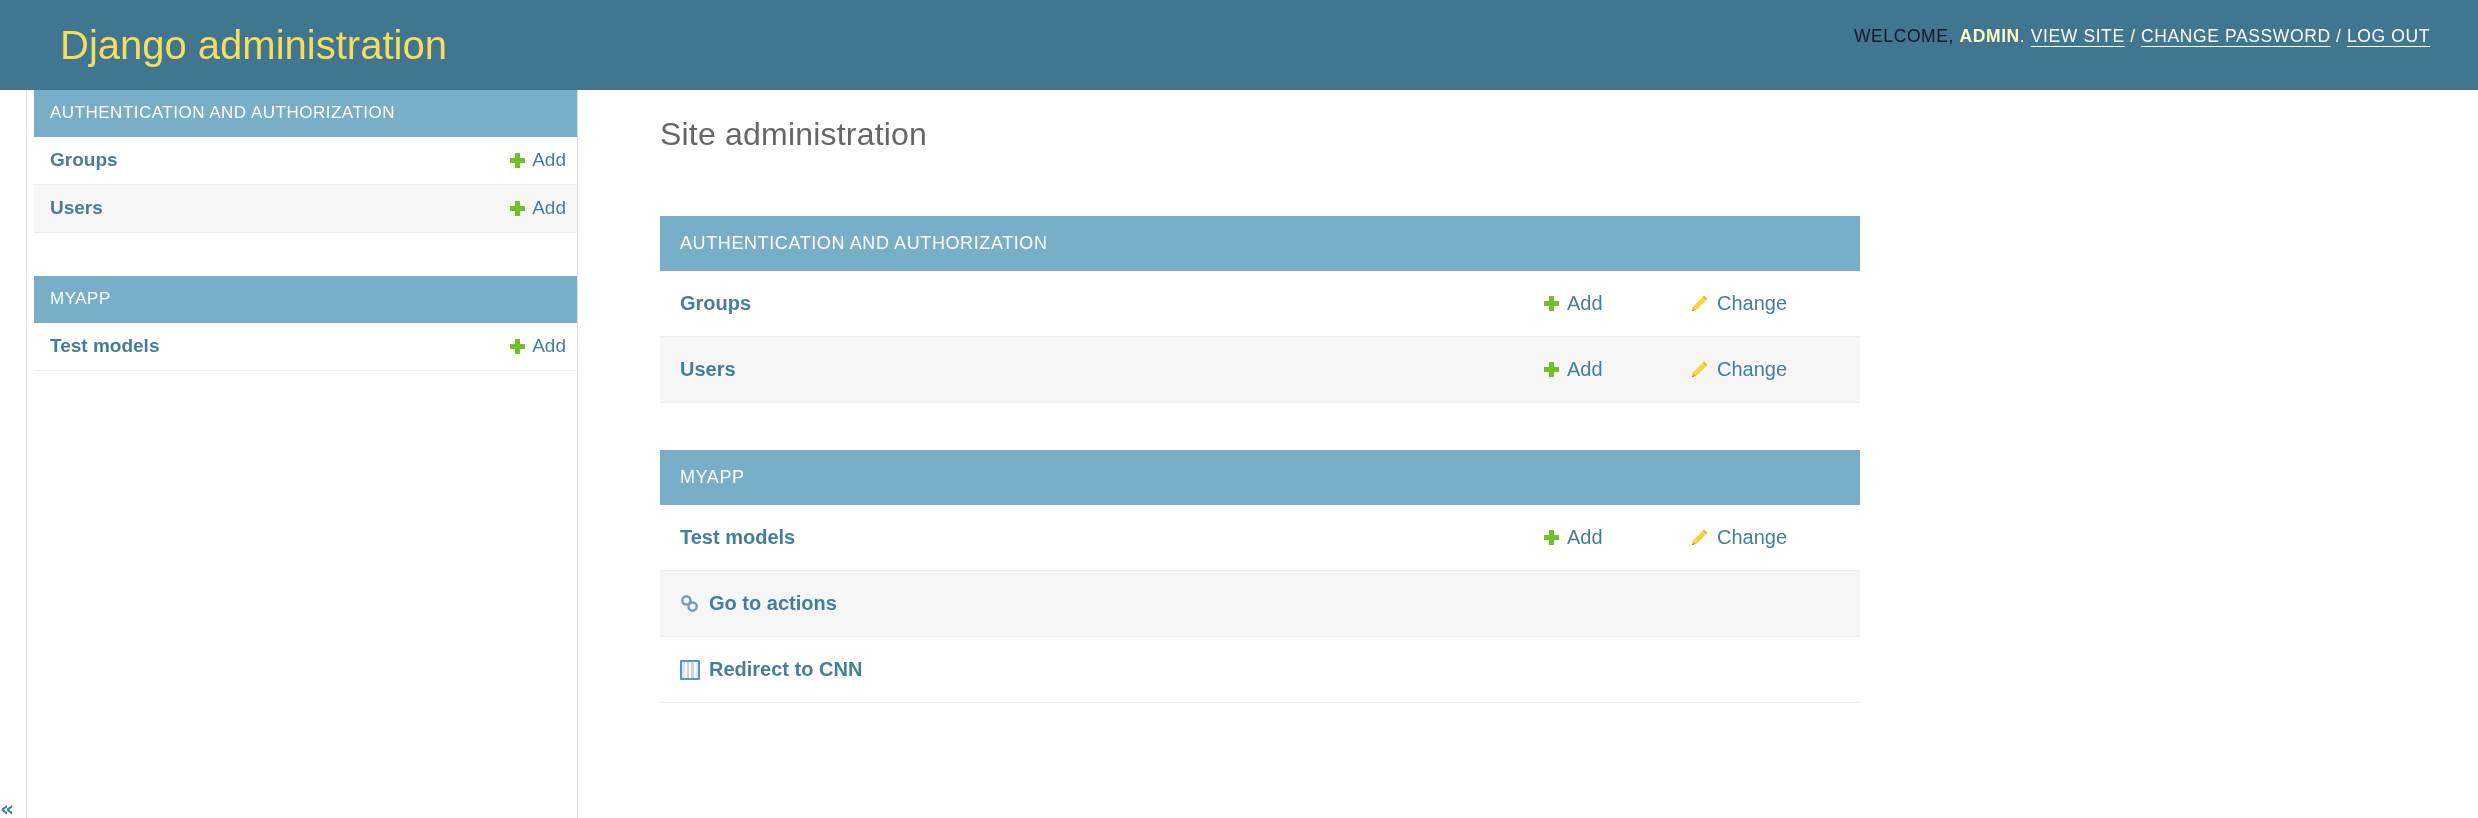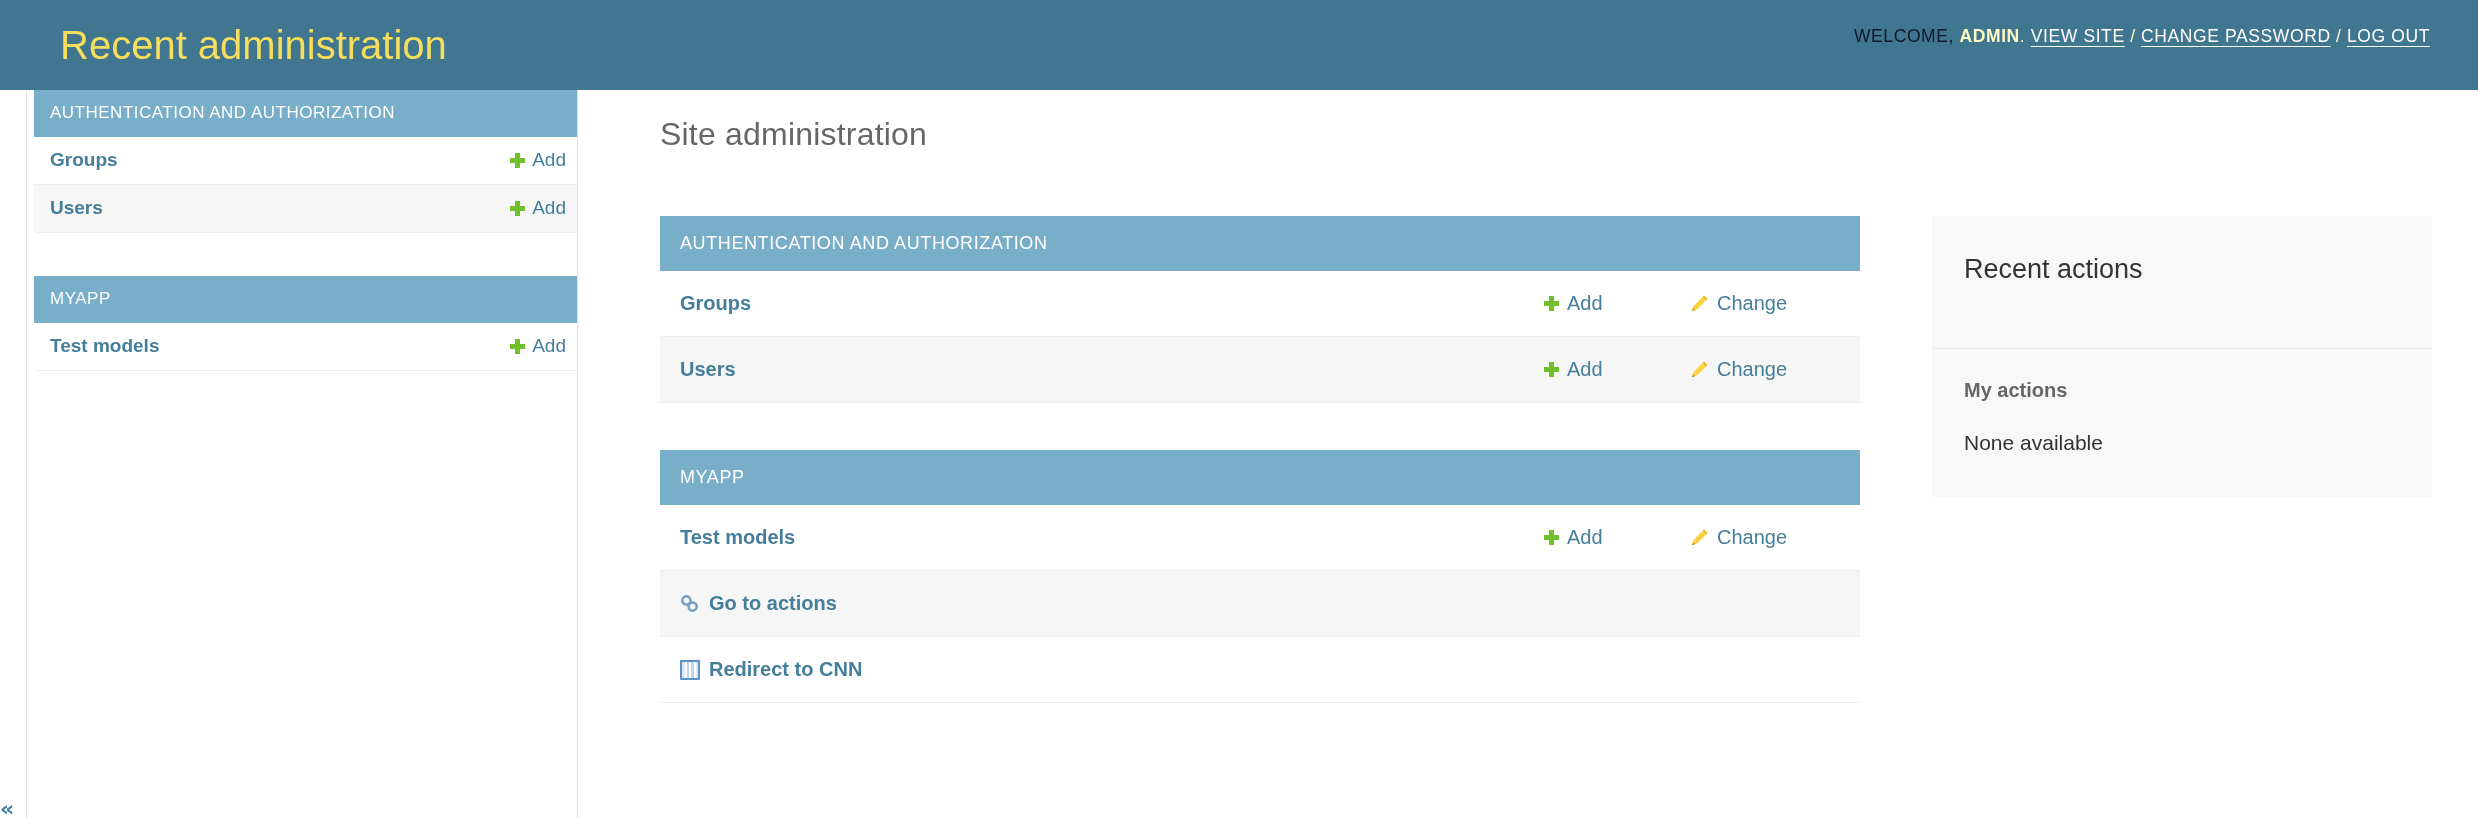--- a/index.html
+++ b/index.html
@@ -175,21 +175,21 @@
   .rel-empty {
     font-size: 21px; color: #333333;
     margin: 0; padding: 26px 0 0 0; line-height: 28px;
   }
 </style>
 </head>
 <body>
 
 <div id="header">
   <div id="branding">
-    <h1 id="site-name">Recent administration</h1>
+    <h1 id="site-name">Django administration</h1>
   </div>
   <div id="user-tools">
     <span class="welcome-label">Welcome,</span>
     <strong>ADMIN</strong><span>.</span>
     <a href="#">VIEW SITE</a>
     <span class="sep">/</span>
     <a href="#">CHANGE PASSWORD</a>
     <span class="sep">/</span>
     <a href="#">LOG OUT</a>
   </div>
@@ -308,23 +308,13 @@
       <div class="model-row">
         <a href="#" class="model-name">
           <span class="window-icon"></span>
           <span>Redirect to CNN</span>
         </a>
       </div>
     </div>
 
   </div>
 
-  <div id="content-related">
-    <div class="rel-inner">
-      <h2 id="recent-actions-title">Recent actions</h2>
-    </div>
-    <div class="rel-divider"></div>
-    <div class="rel-inner" style="padding-top:0;">
-      <h3 class="rel-sub">My actions</h3>
-      <p class="rel-empty">None available</p>
-    </div>
-  </div>
 </div>
 
 </body></html>

